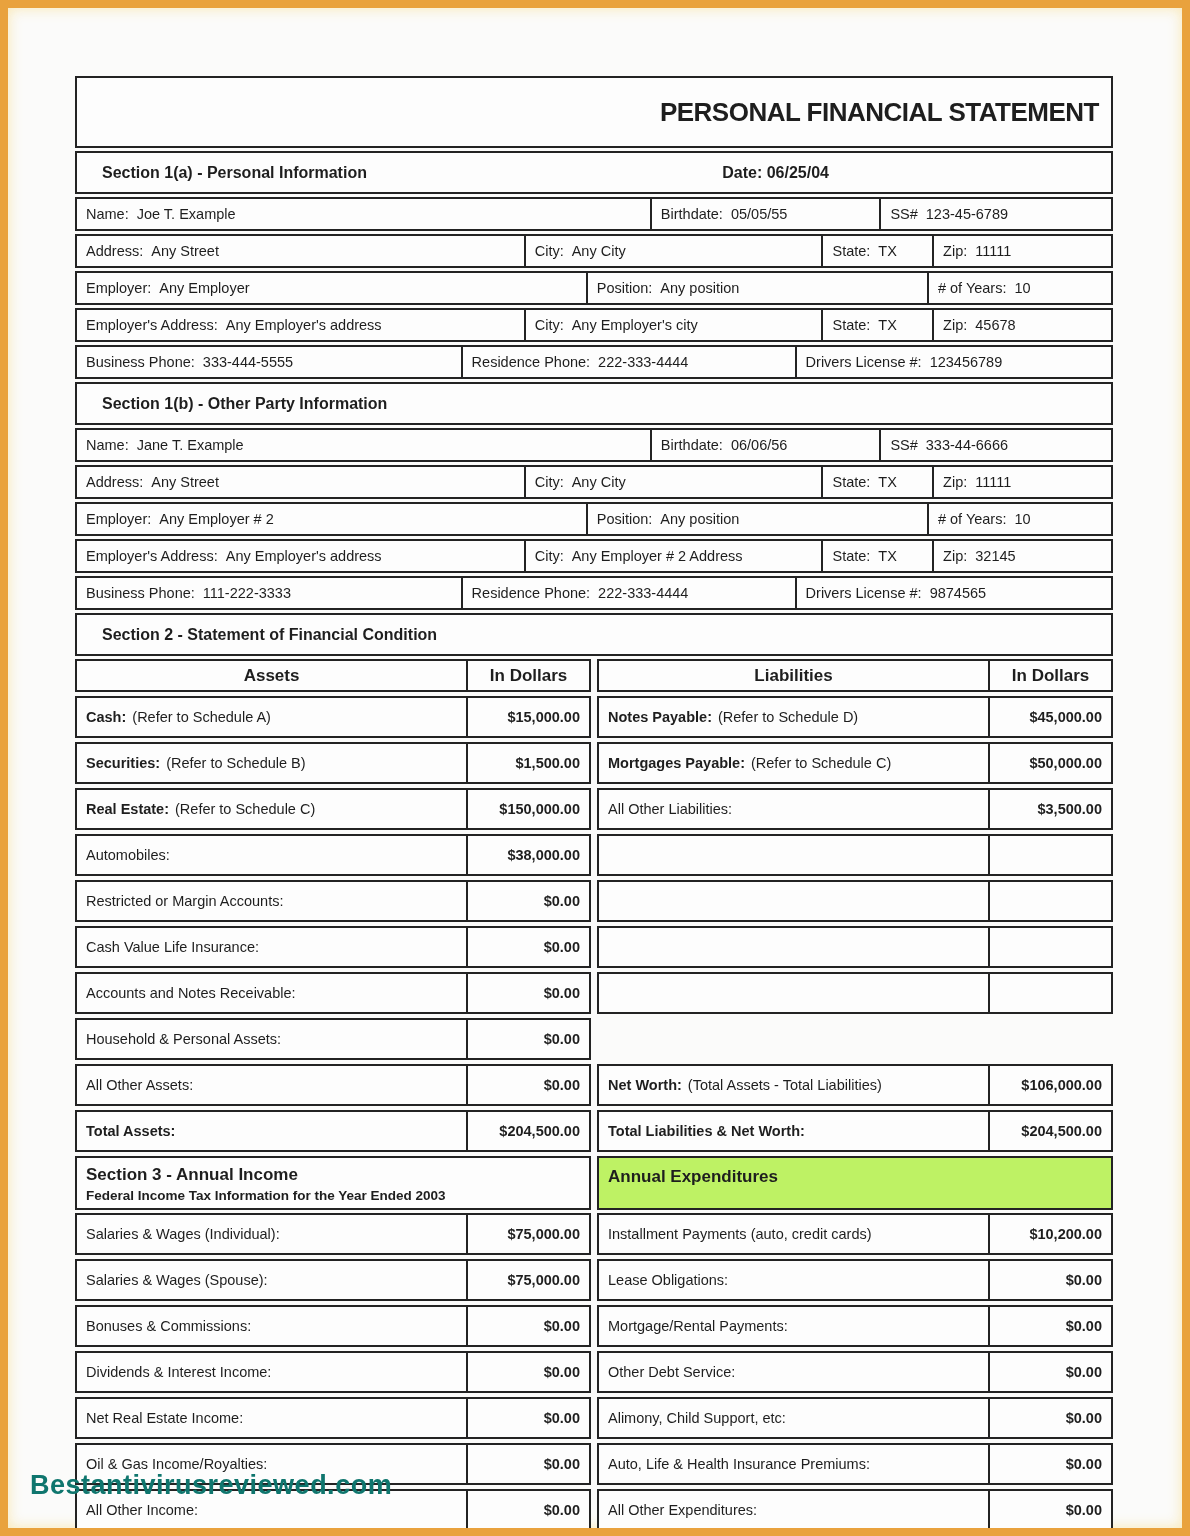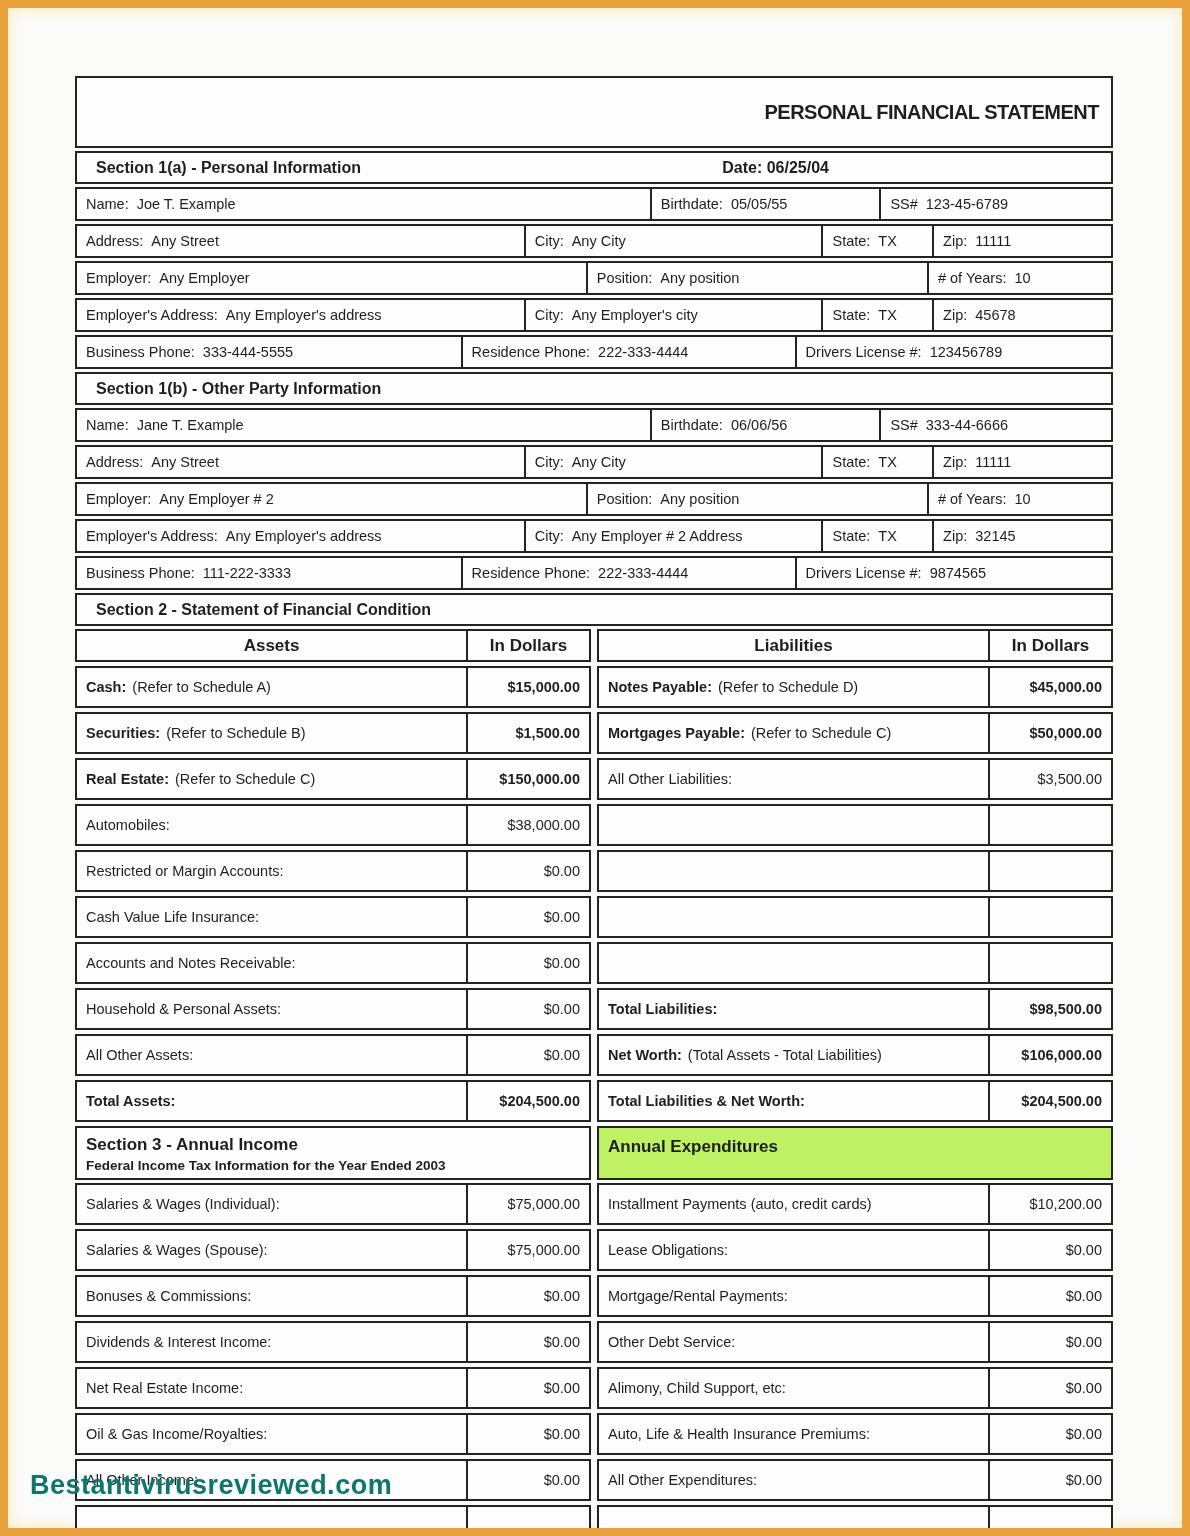--- a/index.html
+++ b/index.html
@@ -6,36 +6,36 @@
   .page{
     position:relative;width:1190px;height:1536px;box-sizing:border-box;
     background:#fbfbfa;border:8px solid #e9a23d;overflow:hidden;
     font-family:"Liberation Sans",sans-serif;color:#1e1e1e;
     box-shadow: inset 0 0 14px rgba(248,228,170,.9);
   }
   .form{position:absolute;left:67px;top:68px;width:1038px;}
   .bx{border:2px solid #232323;background:#fdfdfd;box-sizing:border-box;}
   .title-box{height:72px;display:flex;align-items:center;justify-content:flex-end;
     padding-right:12px;margin-bottom:3px;}
-  .title{font-size:20px;font-weight:bold;letter-spacing:-0.5px;white-space:nowrap;}
-  .section-bar{height:33px;display:flex;align-items:center;padding-left:19px;
+  .title{font-size:26px;font-weight:bold;letter-spacing:-0.5px;white-space:nowrap;}
+  .section-bar{height:43px;display:flex;align-items:center;padding-left:25px;
     margin-bottom:3px;font-weight:bold;font-size:16px;position:relative;}
   .bar-date{position:absolute;left:62.4%;font-weight:bold;}
   .info-row{display:flex;height:34px;margin-bottom:3px;}
   .icell{display:flex;align-items:center;padding-left:9px;box-sizing:border-box;
     overflow:hidden;white-space:nowrap;font-size:14.5px;}
   .icell + .icell{border-left:2px solid #232323;}
   .lbl{margin-right:8px;}
   .fin-row,.colhdr-row,.s3hdr-row{display:flex;gap:6px;margin-bottom:4px;}
   .fhalf{flex:0 0 calc(50% - 3px);display:flex;box-sizing:border-box;
     border:2px solid #232323;background:#fdfdfd;align-items:stretch;}
   .flabel{flex:1;display:flex;align-items:center;padding-left:9px;
     white-space:nowrap;overflow:hidden;font-size:14.5px;}
   .famount{flex:0 0 24%;border-left:2px solid #232323;display:flex;align-items:center;
-    justify-content:flex-end;padding-right:9px;box-sizing:border-box;font-size:14.5px;white-space:nowrap;}
+    justify-content:flex-end;padding-right:9px;box-sizing:border-box;font-size:14.5px;white-space:nowrap;font-weight:bold;}
   .fin-row{height:42px;}
   .fin-row.total{height:36px;}
   .fin-row.total .flabel,.fin-row.total .famount{font-weight:bold;font-size:15px;}
   .colhdr-row{height:33px;}
   .colhdr-row .flabel{justify-content:center;padding-left:0;font-weight:bold;font-size:17px;}
   .colhdr-row .famount{justify-content:center;padding-right:0;font-weight:bold;font-size:17px;}
   .b{font-weight:bold;}
   .n{margin-left:6px;font-weight:normal;}
   .s3hdr-row{margin-bottom:3px;}
   .s3hdr-left{flex:0 0 calc(50% - 3px);border:2px solid #232323;background:#fdfdfd;
@@ -336,26 +336,20 @@
             <div class="famount"></div>
           </div>
         </div>
         <div class="fin-row">
           <div class="fhalf">
             <div class="flabel">
               <span>Household &amp; Personal Assets:</span>
             </div>
             <div class="famount">$0.00</div>
           </div>
-          <div class="fhalf" style="flex: 1 1 0%;">
-            <div class="flabel">
-              <span class="b">Total Liabilities:</span>
-            </div>
-            <div class="famount b">$98,500.00</div>
-          </div>
         </div>
         <div class="fin-row">
           <div class="fhalf">
             <div class="flabel">
               <span>All Other Assets:</span>
             </div>
             <div class="famount">$0.00</div>
           </div>
           <div class="fhalf" style="flex: 1 1 0%;">
             <div class="flabel">

